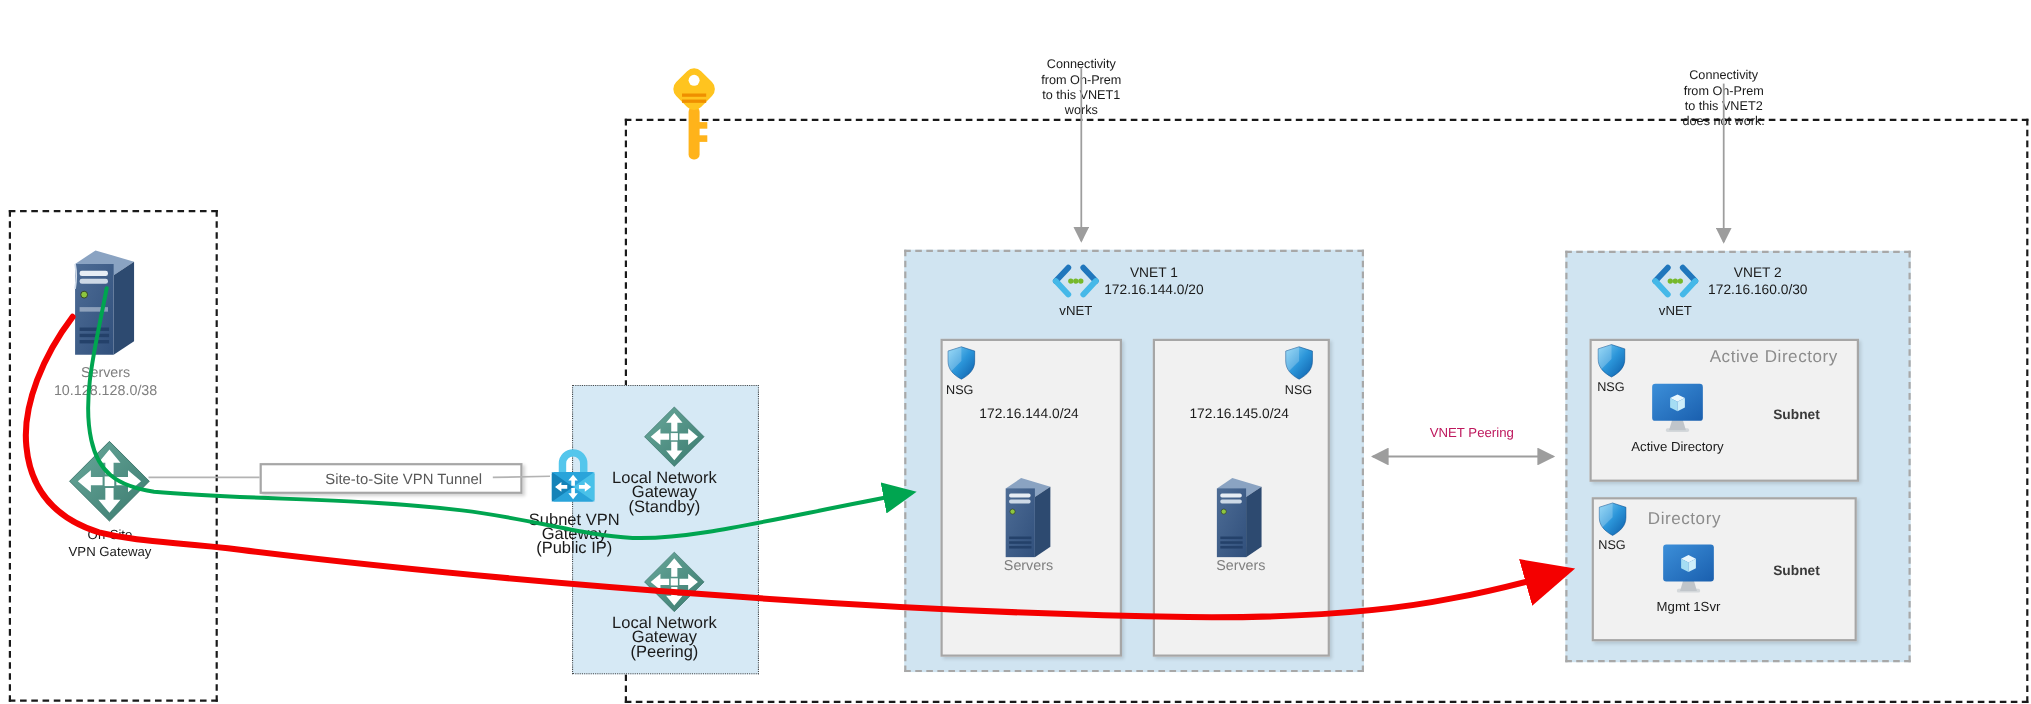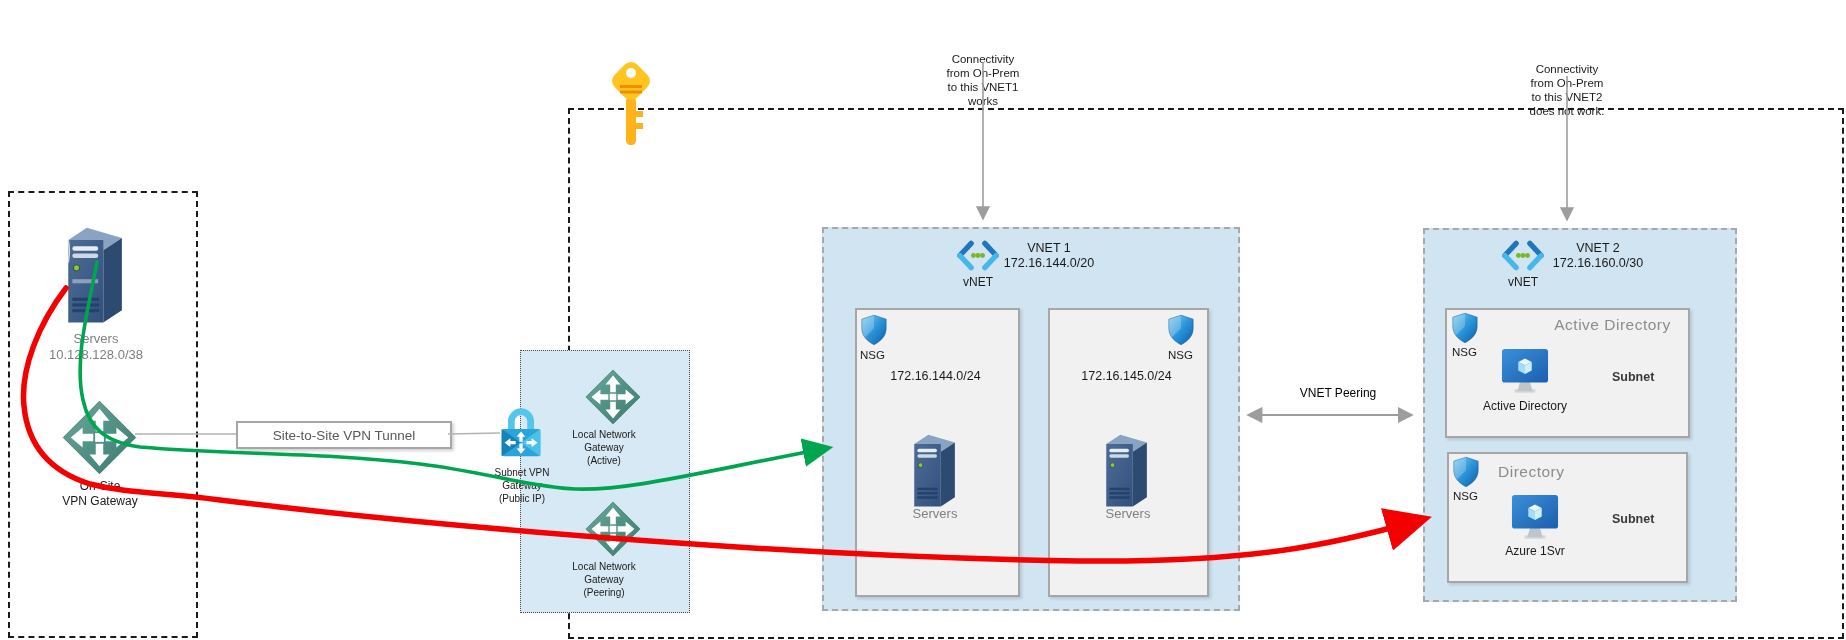--- a/index.html
+++ b/index.html
@@ -5,34 +5,34 @@
   html,body{margin:0;padding:0;background:#fff;}
   #stage{position:relative;width:1846px;height:640px;background:#fff;overflow:hidden;
          font-family:"Liberation Sans",sans-serif;color:#000;}
   .abs{position:absolute;}
   .ctr{text-align:center;}
   .dash-black{border:2.5px dashed #1a1a1a;background:#fff;}
   .vnet-box{background:#d0e4f1;border:2px dashed #a8a8a8;}
   .subnet-box{background:#f1f1f1;border:2px solid #a6a6a6;box-shadow:2px 2px 3px rgba(0,0,0,0.13);}
   .mid-box{background:#d6e9f5;border:1.5px dotted #4a4a4a;}
   .label-frame{background:#fff;border:2px solid #a6a6a6;box-shadow:2px 2px 3px rgba(0,0,0,0.18);
-               display:flex;align-items:center;justify-content:center;}
+               display:flex;align-items:center;justify-content:center;padding-left:23px;}
   .ann{font-size:11.5px;line-height:14px;color:#1a1a1a;margin-top:48px;}
-  .cap{font-size:10px;line-height:13px;color:#1a1a1a;}
+  .cap{font-size:15px;line-height:13px;color:#1a1a1a;}
   .cap13{font-size:13px;line-height:16px;color:#7f7f7f;}
   .capblk{font-size:12px;line-height:14.5px;color:#1a1a1a;}
   .nsg-t{font-size:11.5px;color:#1a1a1a;}
   .cidr{font-size:12.5px;color:#1a1a1a;}
   .vnet-title{font-size:12.5px;line-height:15px;color:#1a1a1a;}
   .sub-title{font-size:15.5px;color:#8c8c8c;letter-spacing:0.5px;}
   .subnet-word{font-size:12.5px;font-weight:600;color:#3a3a3a;}
   .dev-label{font-size:12px;color:#1a1a1a;}
   .onprem-title{font-size:18px;font-weight:bold;color:#595959;}
   .tunnel-t{font-size:13.5px;color:#595959;}
-  .peer-t{font-size:12px;color:#000000;}
+  .peer-t{font-size:12px;color:#be185d;}
   svg{display:block;}
   #overlay{pointer-events:none;z-index:40;}
   .z6{z-index:6;} .z8{z-index:8;} .z10{z-index:10;} .z15{z-index:15;}
 </style>
 </head>
 <body>
 
 <div id="stage">
 
   <div class="abs dash-black" style="left:568px;top:108px;width:1272px;height:527px;"></div>
@@ -106,21 +106,21 @@
       <path d="M30,7 L38,16.5 H33 V25 H27 V16.5 H22 Z" fill="#fff"></path>
       <path d="M30,53 L38,43.5 H33 V35 H27 V43.5 H22 Z" fill="#fff"></path>
       <path d="M7,30 L16.5,22 V27 H25 V33 H16.5 V38 Z" fill="#fff"></path>
       <path d="M53,30 L43.5,22 V27 H35 V33 H43.5 V38 Z" fill="#fff"></path>
       <rect x="26.5" y="26.5" width="7" height="7" fill="#fff"></rect>
     </svg>
   </div>
   <div class="abs ctr cap z8" style="left:524px;top:428px;width:160px;">
     <span style="display:block">Local Network</span>
     <span style="display:block">Gateway</span>
-    <span style="display:block">(Active)</span>
+    <span style="display:block">(Standby)</span>
   </div>
 
   <div class="abs z8" style="left:585px;top:501px;width:56px;height:56px;">
     <svg width="56" height="56" viewBox="0 0 60 60">
       <polygon points="30,1 59,30 30,59 1,30" fill="url(#rtg1)" stroke="#2f6b60" stroke-width="0.6"></polygon>
       <path d="M30,7 L38,16.5 H33 V25 H27 V16.5 H22 Z" fill="#fff"></path>
       <path d="M30,53 L38,43.5 H33 V35 H27 V43.5 H22 Z" fill="#fff"></path>
       <path d="M7,30 L16.5,22 V27 H25 V33 H16.5 V38 Z" fill="#fff"></path>
       <path d="M53,30 L43.5,22 V27 H35 V33 H43.5 V38 Z" fill="#fff"></path>
       <rect x="26.5" y="26.5" width="7" height="7" fill="#fff"></rect>
@@ -320,21 +320,21 @@
     <svg width="50" height="48" viewBox="0 0 52 50">
       <rect x="15" y="43" width="22" height="3.5" rx="1.5" fill="#d4d8db"></rect>
       <polygon points="21,35 31,35 34,45 18,45" fill="#c0c5ca"></polygon>
       <rect x="2" y="1" width="48" height="35" rx="3" fill="url(#vmG)"></rect>
       <polygon points="26,11 33,14.5 26,18 19,14.5" fill="#e8f7fd"></polygon>
       <polygon points="19,14.5 26,18 26,27 19,23.5" fill="#a5ddf3"></polygon>
       <polygon points="33,14.5 26,18 26,27 33,23.5" fill="#cdeefa"></polygon>
     </svg>
   </div>
   <div class="abs ctr dev-label" style="left:1480px;top:544px;width:110px;">
-    <span>Azure 1Svr</span>
+    <span>Mgmt 1Svr</span>
   </div>
   <div class="abs subnet-word" style="left:1612px;top:512px;">
     <span>Subnet</span>
   </div>
 
   <div class="abs ctr ann" style="left:923px;top:4px;width:120px;">
     <span style="display:block">Connectivity</span>
     <span style="display:block">from On-Prem</span>
     <span style="display:block">to this VNET1</span>
     <span style="display:block">works</span>

